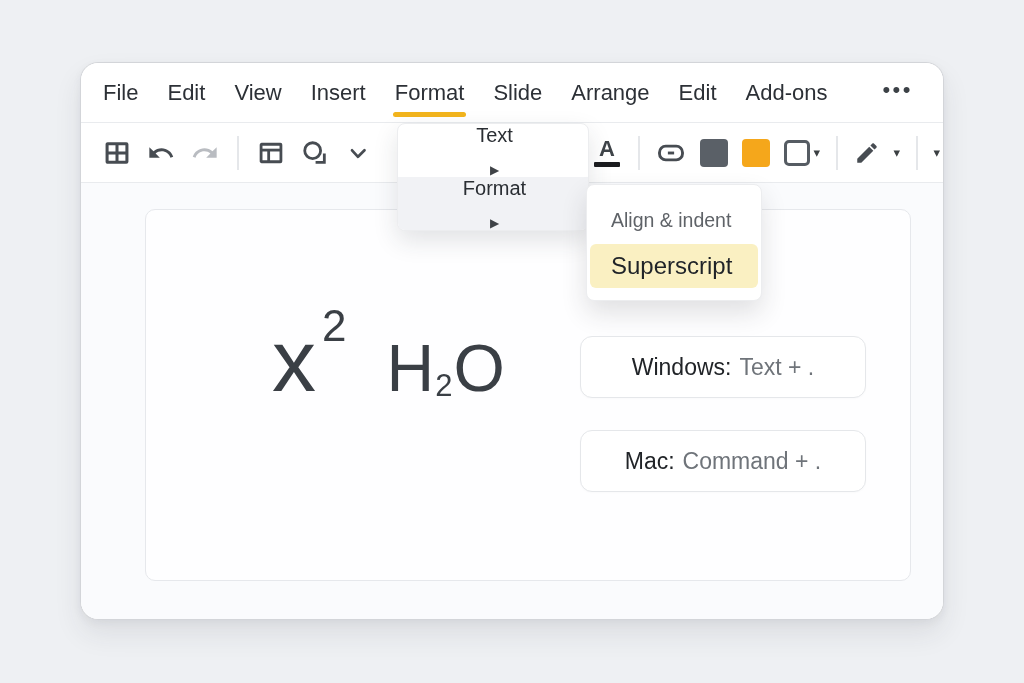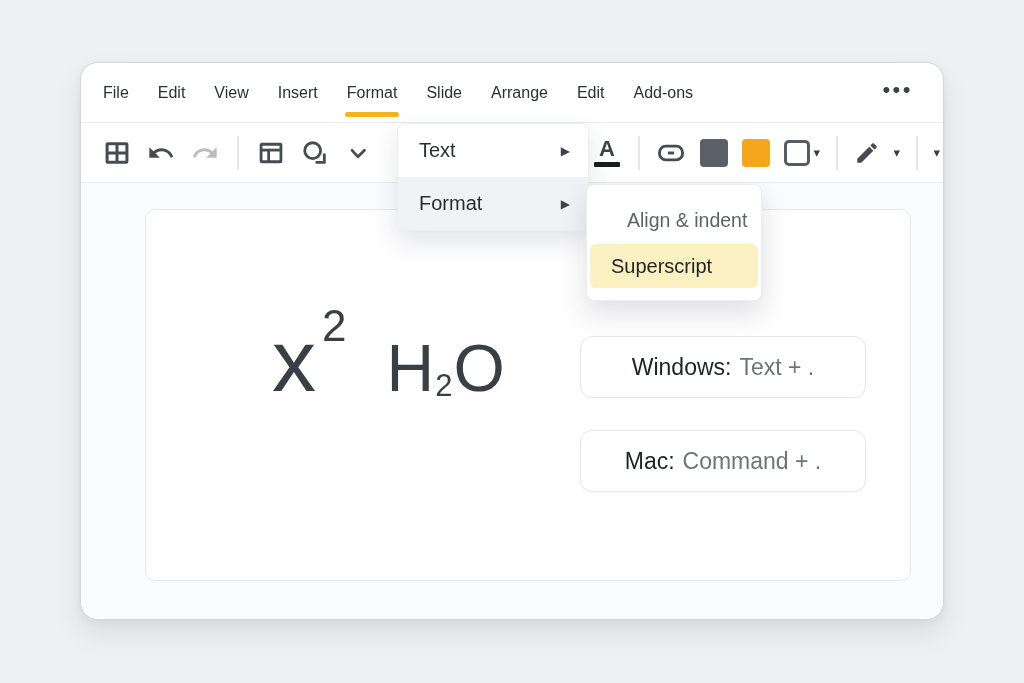--- a/index.html
+++ b/index.html
@@ -25,21 +25,21 @@
     position:absolute; left:0; top:0; right:0; height:60px;
     display:flex; align-items:center;
     padding:0 30px 0 22px; gap:29px;
     border-bottom:1px solid #e9ebee;
     border-radius:18px 18px 0 0;
     background:#fff;
   }
   .menu-item {
     position:relative; height:100%;
     display:flex; align-items:center;
-    font-size:16px; color:#2c3036; cursor:default; white-space:nowrap;
+    font-size:22px; color:#2c3036; cursor:default; white-space:nowrap;
   }
   .menu-underline {
     position:absolute; left:-2px; right:-2px; bottom:5px; height:5px;
     border-radius:3px; background:#f2b41d;
   }
   .menu-overflow {
     margin-left:auto; font-size:22px; letter-spacing:2.5px;
     color:#3c4146; padding-bottom:6px;
   }
 
@@ -102,39 +102,39 @@
 
   
   .format-menu {
     position:absolute; left:316px; top:60px; width:192px; z-index:30;
     background:#fff; border:1px solid #ecedef; border-radius:8px;
     box-shadow:0 10px 24px rgba(40,44,52,.13);
     overflow:hidden;
   }
   .fm-row {
     height:53px; display:flex; align-items:center; justify-content:space-between;
-    padding:0 18px 0 21px; font-size:20px; color:#2a2e33; cursor:default;
+    padding:0 18px 0 21px; font-size:20px; color:#2a2e33; cursor:default;flex-direction:column;
   }
   .fm-row.hovered { background:#f1f2f5; }
   .fm-arrow { font-size:12px; color:#3f4347; }
 
   
   .format-submenu {
     position:absolute; left:505px; top:121px; width:176px; z-index:31;
     background:#fff; border:1px solid #ecedef; border-radius:8px;
     box-shadow:0 12px 26px rgba(40,44,52,.14);
     padding:13px 0 12px;
   }
   .sm-row {
     height:44px; display:flex; align-items:center;
-    padding-left:40px; font-size:19.5px; color:#5f6368; cursor:default;
+    padding-left:24px; font-size:19.5px; color:#5f6368; cursor:default;
   }
   .sm-row.highlighted {
     background:#faf0c2; color:#1f2328; border-radius:6px;
-    margin:2px 3px 0; padding-left:21px; font-size:20px;
+    margin:2px 3px 0; padding-left:21px; font-size:24px;
   }
 </style>
 </head>
 <body>
 
 <div class="app-window">
 
   <div class="menubar">
     <div class="menu-item">
         <span>File</span>

